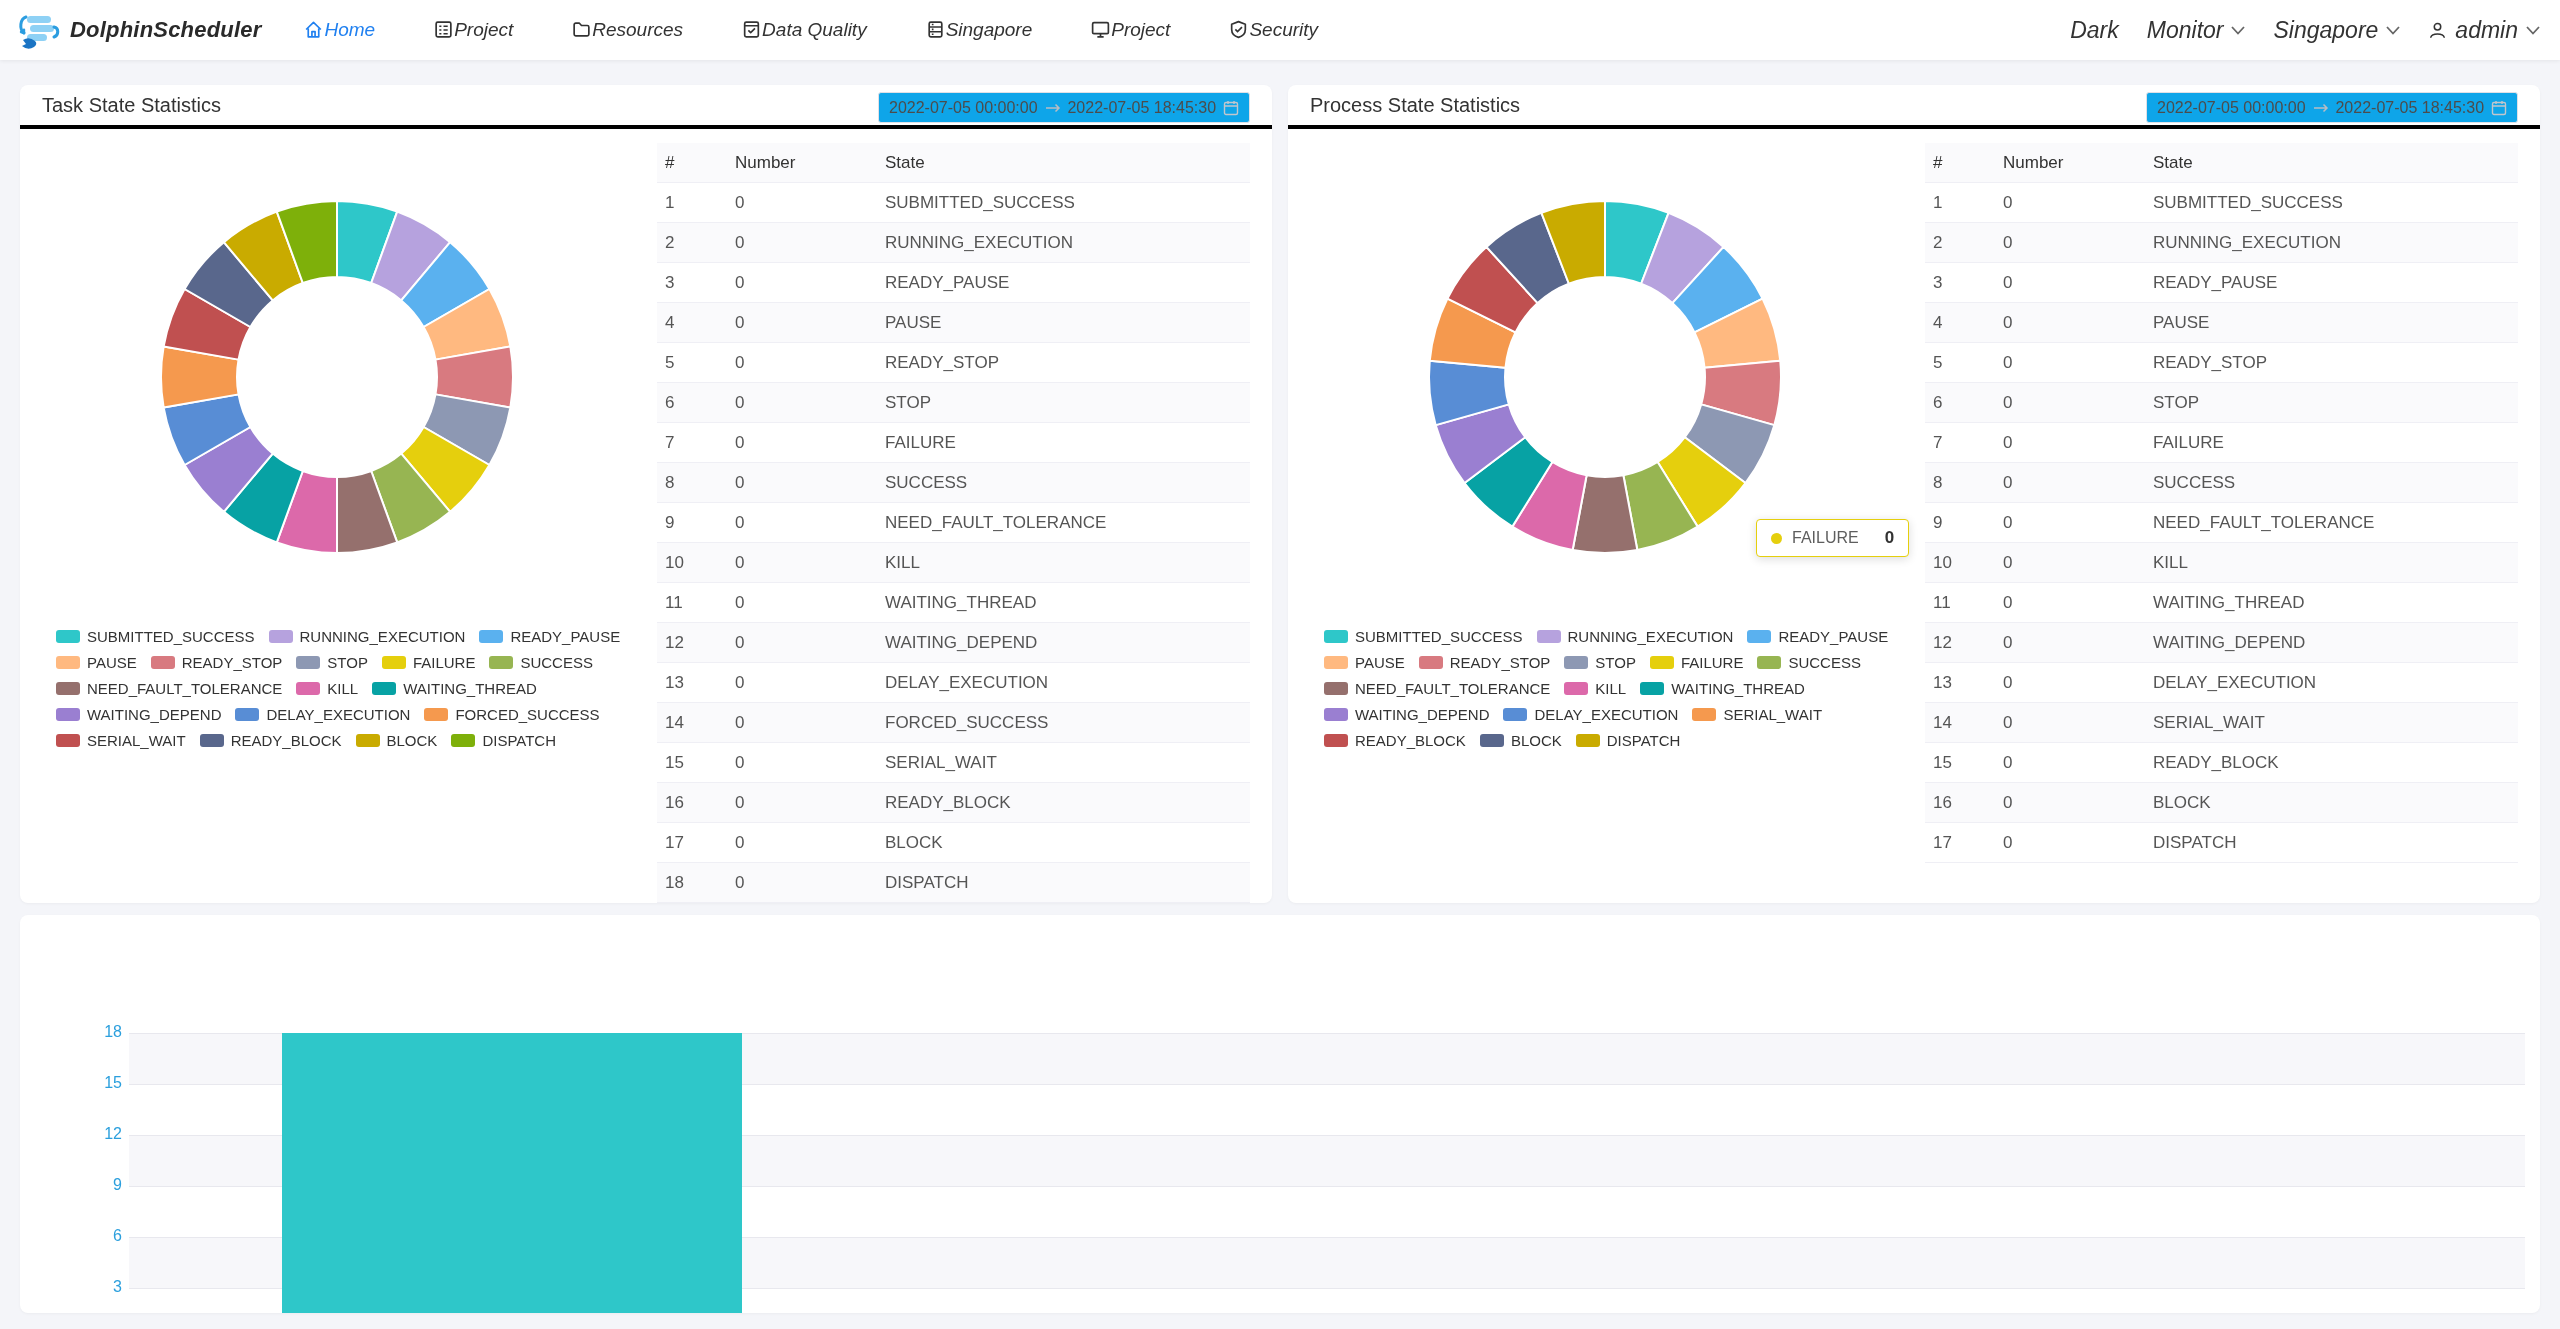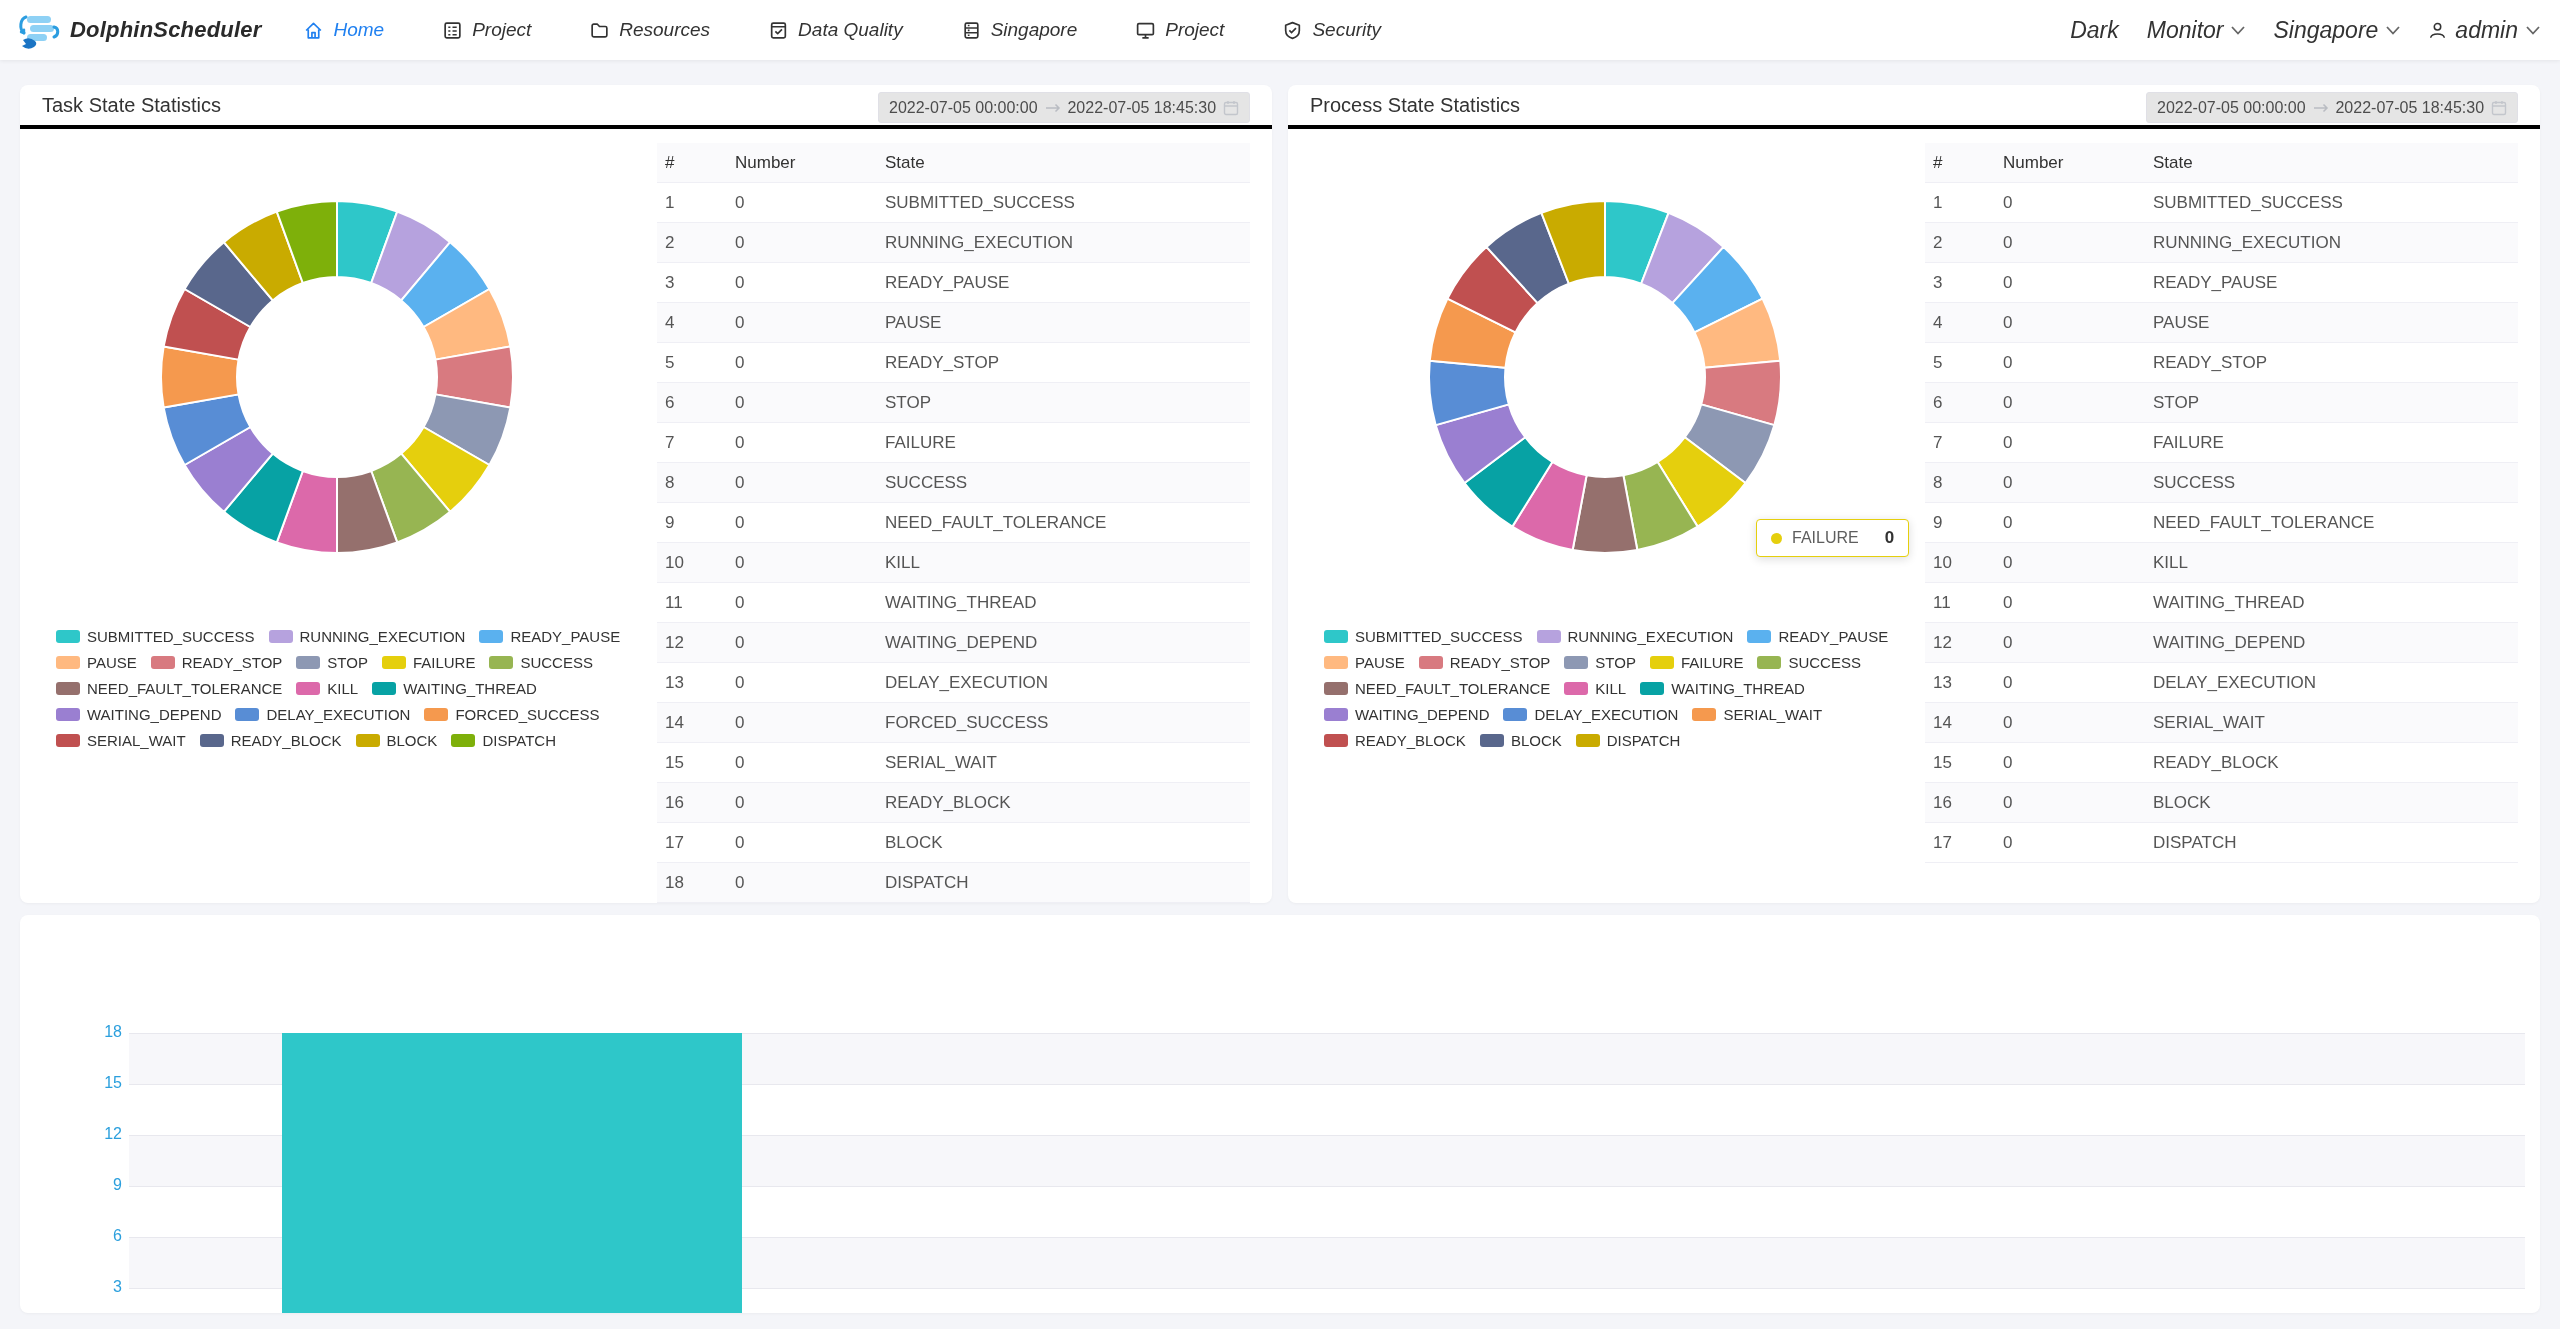--- a/index.html
+++ b/index.html
@@ -5,39 +5,39 @@
   * { margin:0; padding:0; box-sizing:border-box; }
   html,body { width:2560px; height:1329px; overflow:hidden; background:#f4f5f9;
     font-family:"Liberation Sans", sans-serif; color:#333; }
 
   
   .navbar { position:absolute; left:0; top:0; width:2560px; height:60px; background:#fff;
     box-shadow:0 1px 4px rgba(0,0,0,.07); display:flex; align-items:center; z-index:10;font-style:italic; }
   .logo { display:flex; align-items:center; gap:8px; margin-left:18px; cursor:pointer; }
   .logo-text { font-size:22px; font-weight:bold; color:#2a2a2a; letter-spacing:.2px; }
   .menu { display:flex; align-items:center; margin-left:42px; gap:58px; }
-  .menu-item { display:flex; align-items:flex-end; gap:9px; font-size:19px; color:#333; cursor:pointer; }
+  .menu-item { display:flex; align-items:flex-start; font-size:19px; color:#333; cursor:pointer; }
   .menu-item.active { color:#2080f0; }
   .menu-item.active svg { stroke:#2080f0; }
   .menu-item svg { stroke:#333; }
   .nav-right { margin-left:auto; margin-right:20px; display:flex; align-items:center; gap:28px;
     font-size:23px; color:#333; }
   .nav-right .drop { display:flex; align-items:center; gap:8px; cursor:pointer; }
   .chev { width:14px; height:9px; }
 
   
   .card { position:absolute; background:#fff; border-radius:8px; box-shadow:0 1px 3px rgba(0,0,0,.04); }
   #task-card    { left:20px;   top:85px;  width:1252px; height:818px; }
   #process-card { left:1288px; top:85px;  width:1252px; height:818px; }
   #definition-card { left:20px; top:915px; width:2520px; height:398px; overflow:hidden; }
   .card-header { position:relative; height:44px; border-bottom:4px solid #000000;
     display:flex; align-items:center; padding:0 22px; }
   .card-title { font-size:20px; color:#333; }
   .date-picker { position:absolute; right:22px; top:7px; height:31px; width:372px;
-    border:1px solid #e0e0e6; border-radius:3px; background:#e5e5e5; display:flex; align-items:center;
+    border:1px solid #e0e0e6; border-radius:3px; background:#0ea5e9; display:flex; align-items:center;
     justify-content:space-between; padding:0 10px; font-size:16px; color:#4c4c4c; cursor:pointer; }
   .date-picker svg { flex:0 0 auto; }
 
   
   .donut-wrap { position:absolute; left:127px; top:102px; width:380px; height:380px; }
   .legend { position:absolute; left:36px; top:543px; width:600px; display:flex; flex-wrap:wrap;
     column-gap:14px; row-gap:9px; }
   .legend-item { display:flex; align-items:center; gap:7px; cursor:pointer; }
   .legend-swatch { width:24px; height:13px; border-radius:3px; }
   .legend-label { font-size:15px; color:#333; }

